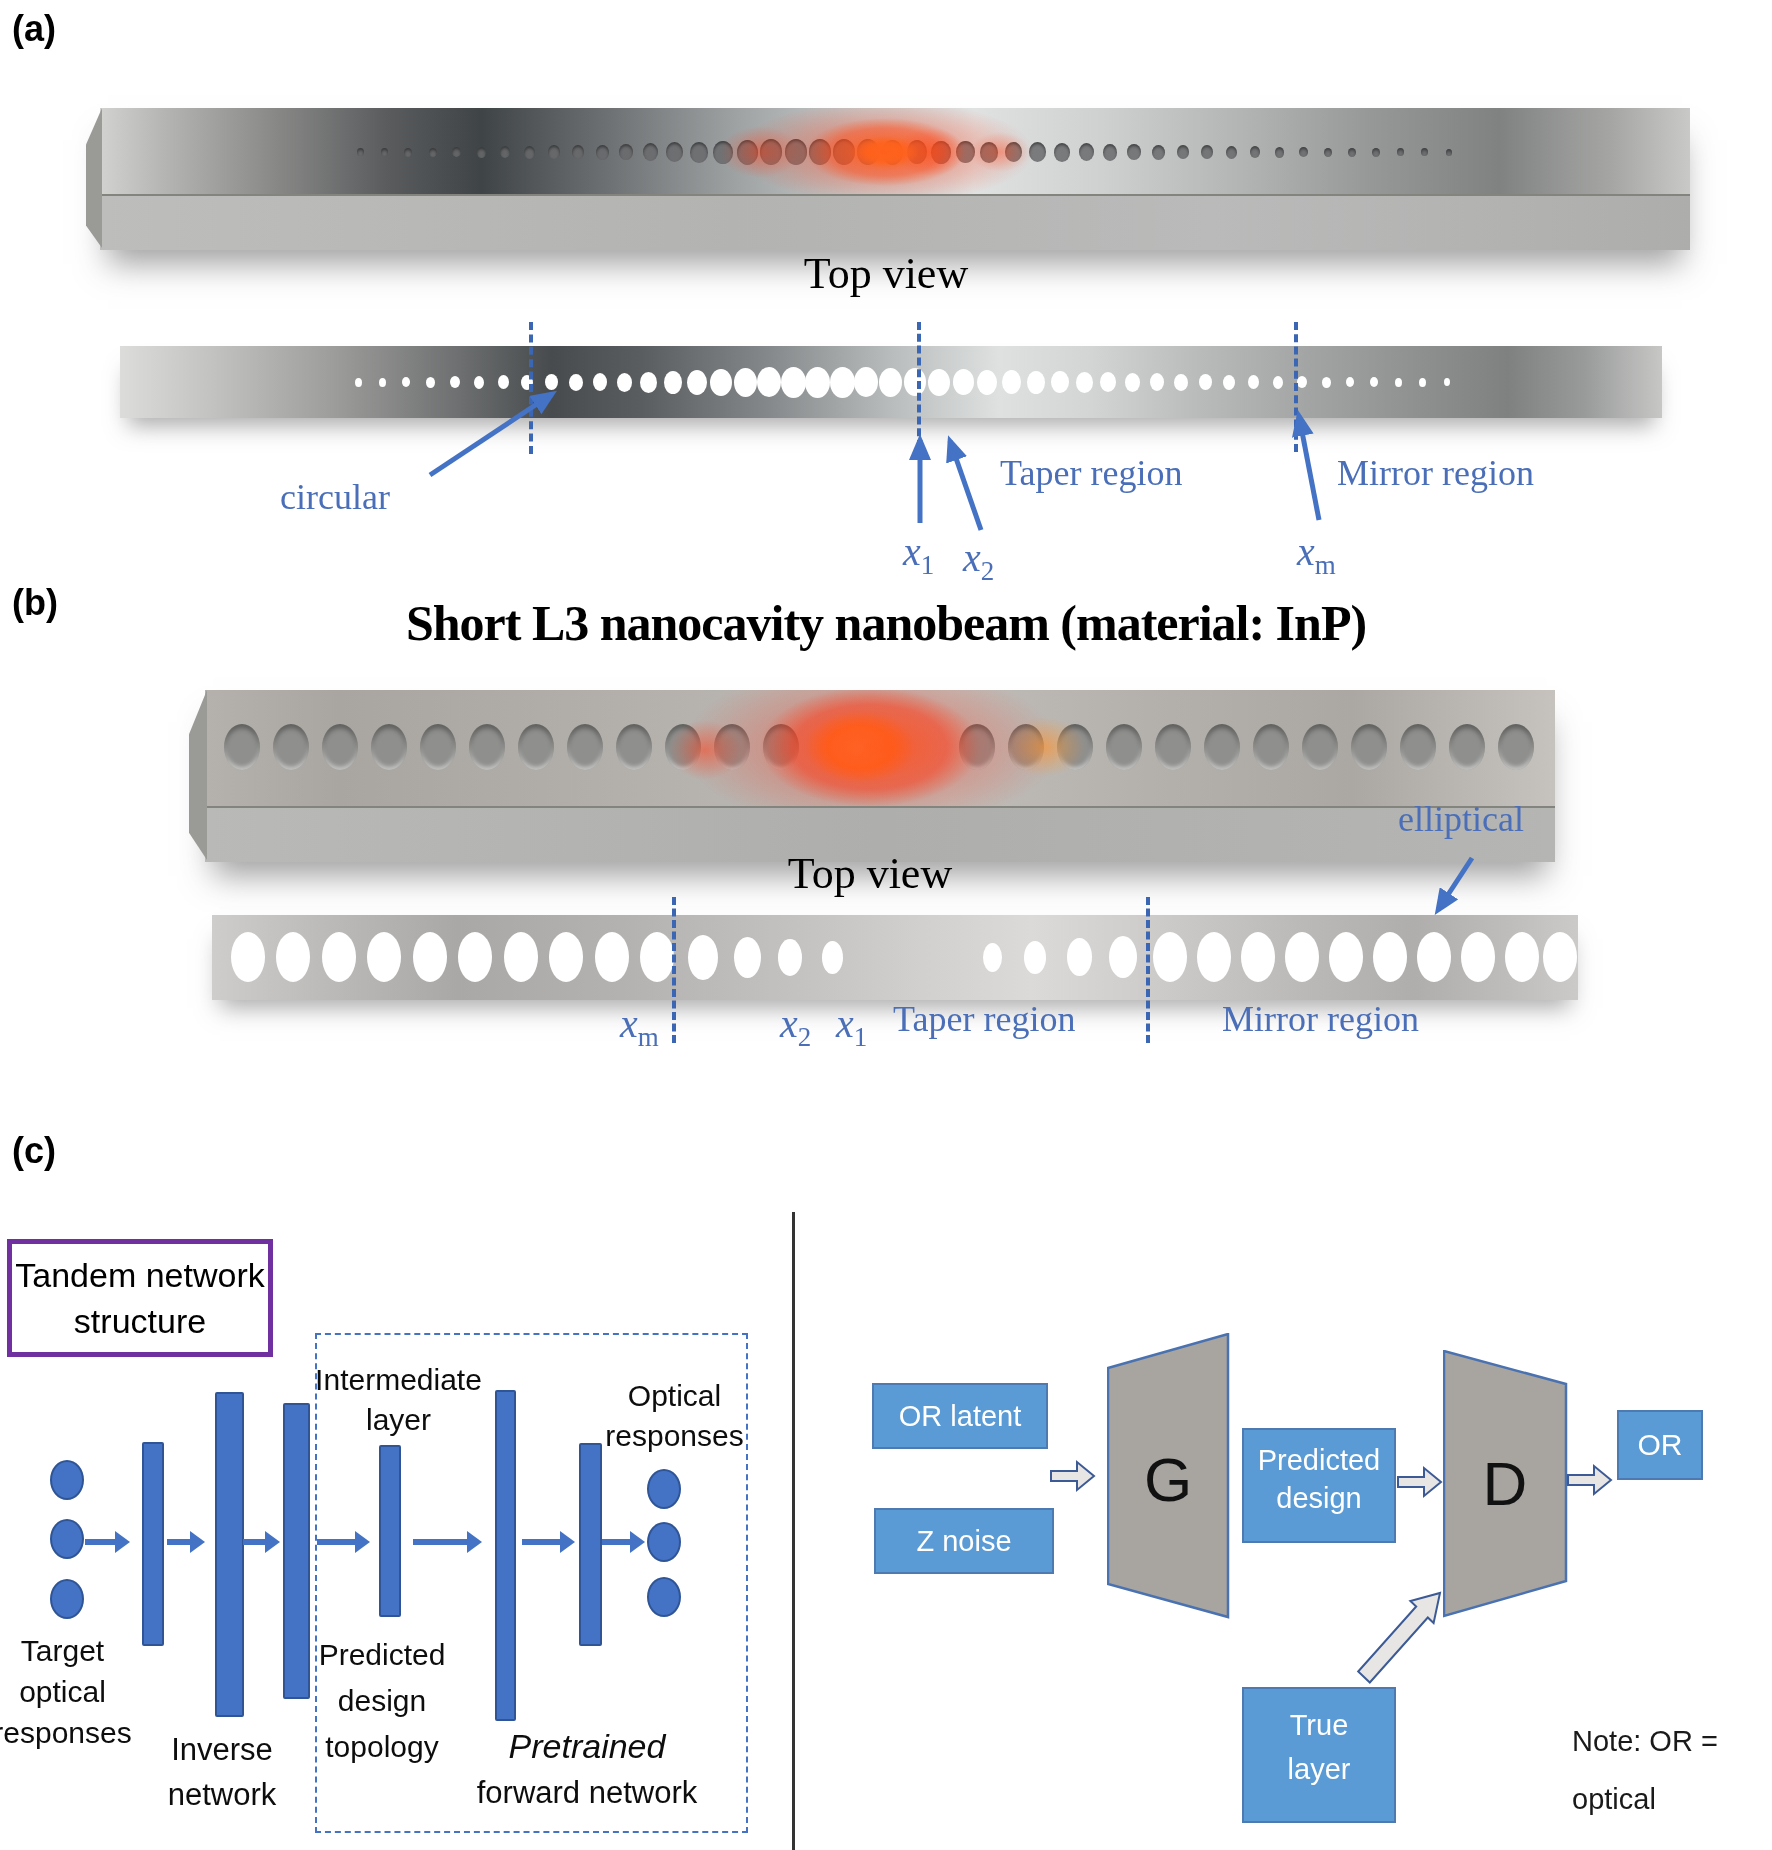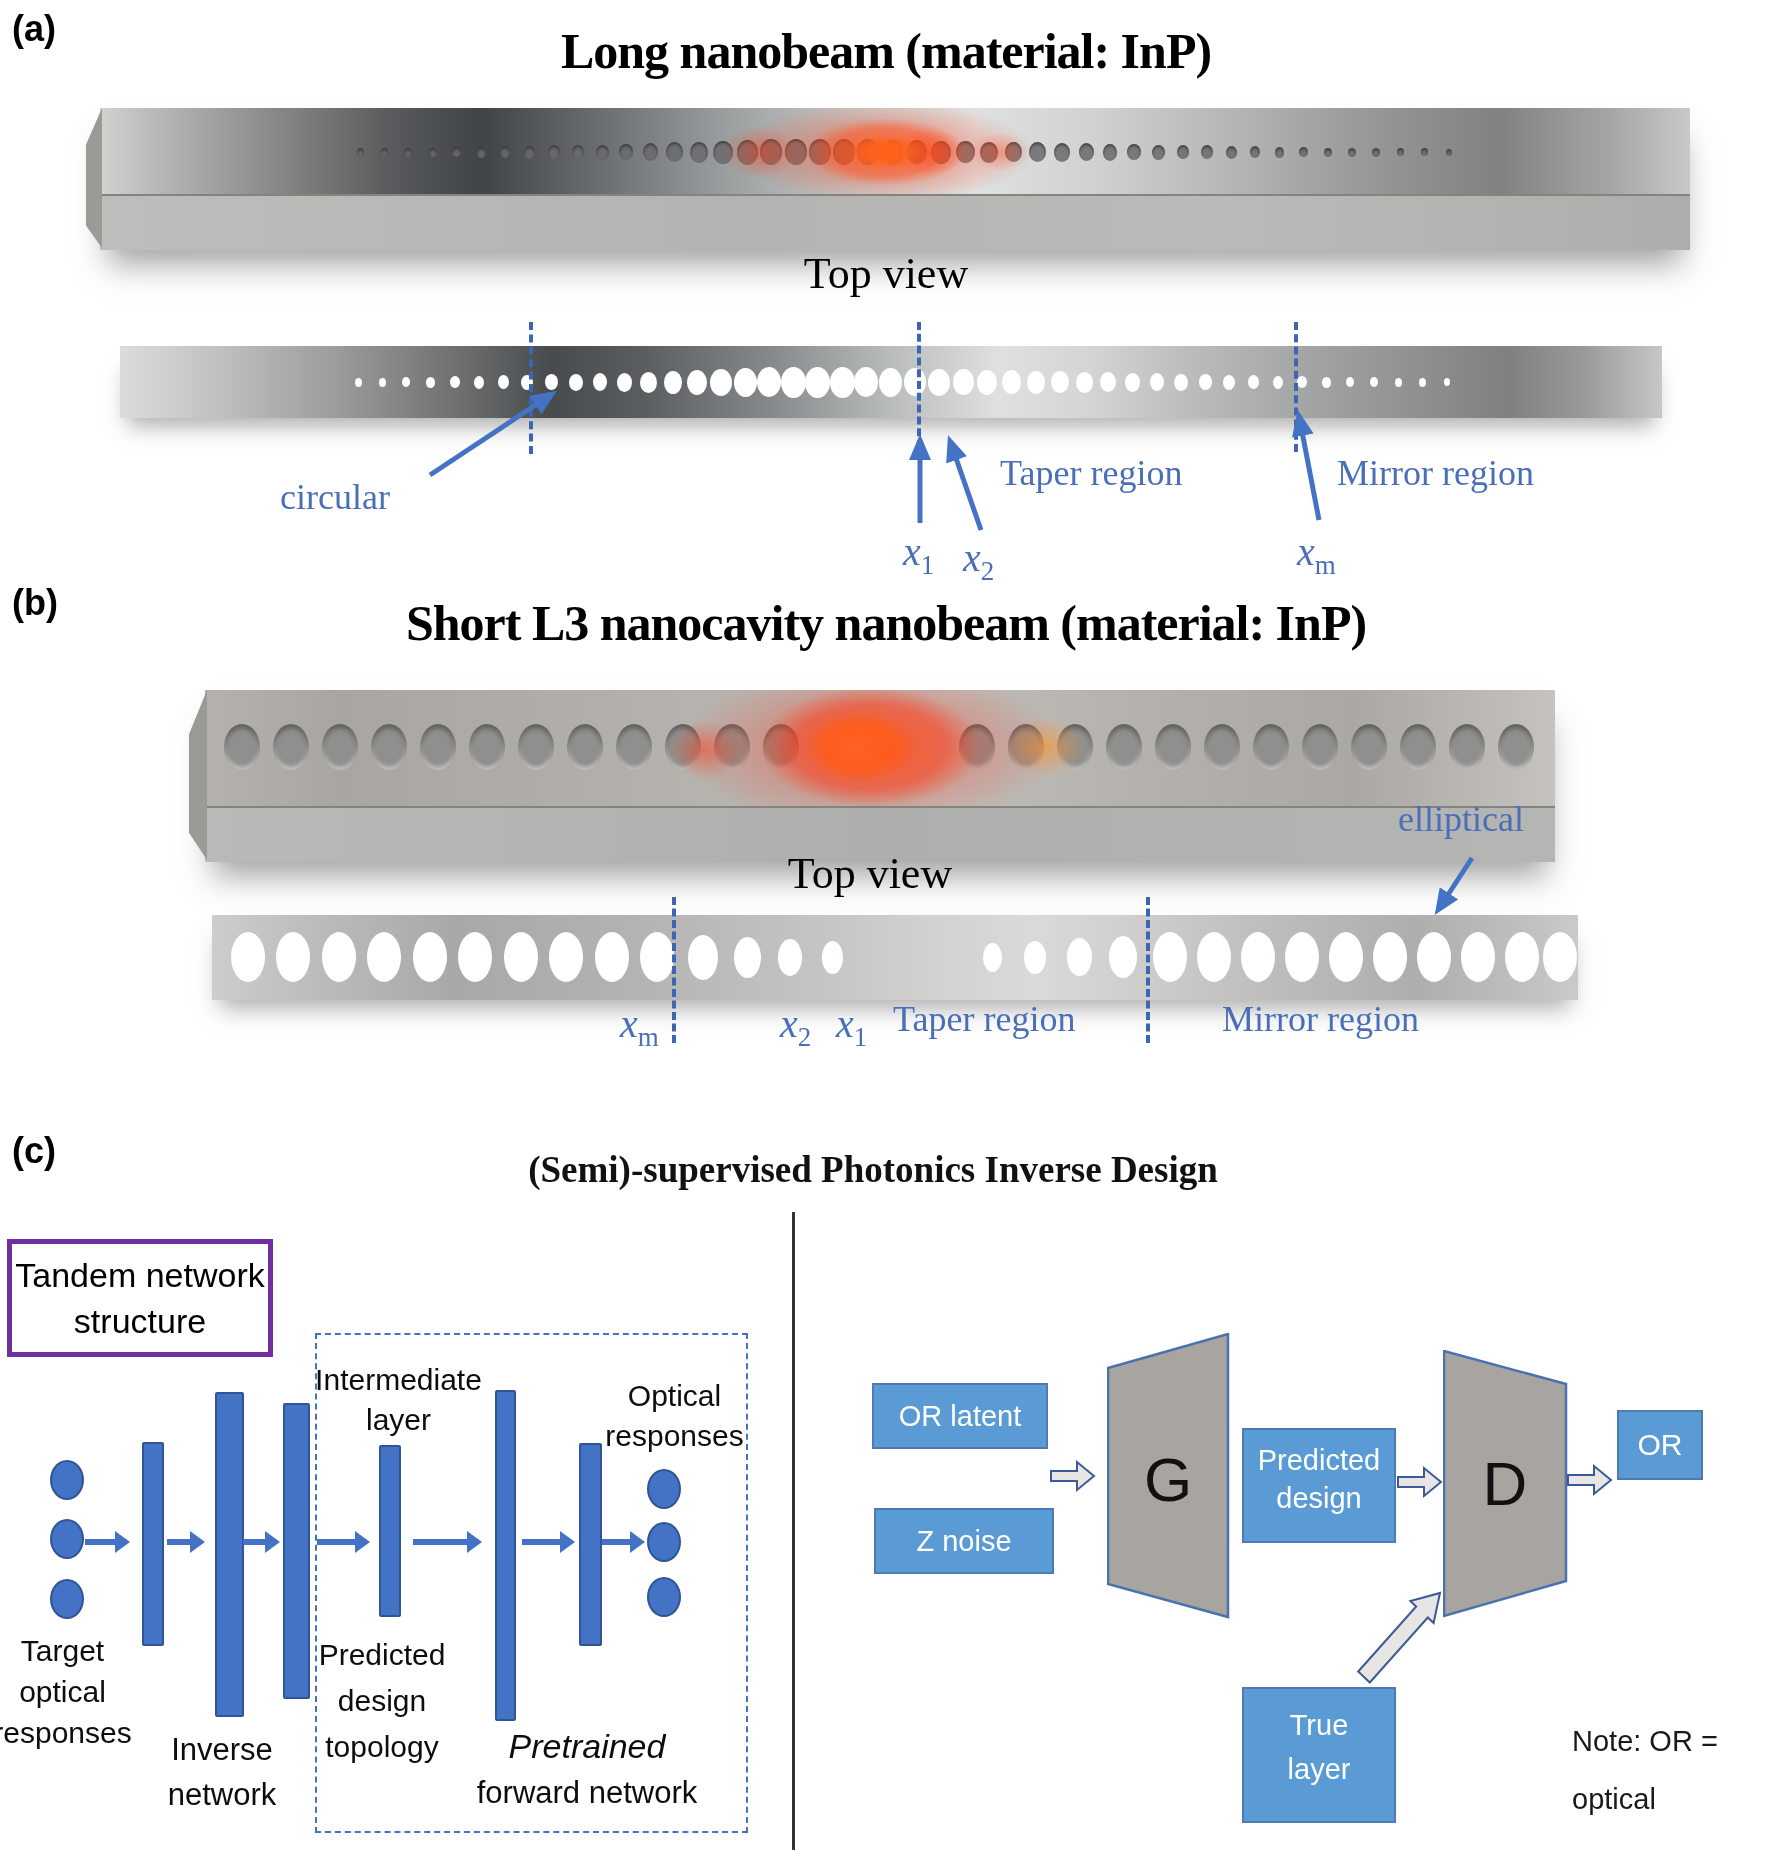--- a/index.html
+++ b/index.html
@@ -44,21 +44,20 @@
   .divider{position:absolute;width:3px;background:#333;}
   .gan-letter{position:absolute;font-size:62px;color:#111;text-align:center;}
   svg{display:block;}
 </style>
 </head>
 <body>
 
 <div class="page" data-name="figure-page">
 
   <div class="abs panel-tag" style="left:12px;top:8px;" data-name="panel-a-tag">(a)</div>
-  <div class="abs serif fig-title center" style="left:0;width:1772px;top:22px;" data-name="panel-a-title">Long nanobeam (material: InP)</div>
 
   <div class="abs beam" style="left:100px;top:108px;width:1590px;height:140px;" data-name="nanobeam-3d-long">
     <div class="face-top" style="top:0;height:86px;background:linear-gradient(90deg,#d2d2d0 0%,#b5b5b3 4%,#8f8f8d 10%,#5a5c5e 18%,#3f4446 24%,#6e7173 32%,#9fa2a3 40%,#c9cccc 48%,#e0e2e2 55%,#cfd1d1 63%,#b2b4b4 72%,#969898 80%,#808282 88%,#a5a6a4 95%,#c9c9c7 100%);" data-name="beam-a-top-face">
       <div class="abs" style="inset:0;" data-name="nanobeam-a-3d-holes">
           <div class="hole" data-name="nanobeam-hole" style="left: 256.5px; top: 40px; width: 7px; height: 8px; background: rgba(104, 106, 108, 0.85);"></div>
           <div class="hole" data-name="nanobeam-hole" style="left: 280.7px; top: 40px; width: 7px; height: 8px; background: rgba(104, 106, 108, 0.85);"></div>
           <div class="hole" data-name="nanobeam-hole" style="left: 304.4px; top: 39.5px; width: 8px; height: 9px; background: rgba(104, 106, 108, 0.85);"></div>
           <div class="hole" data-name="nanobeam-hole" style="left: 328.6px; top: 39.5px; width: 8px; height: 9px; background: rgba(104, 106, 108, 0.85);"></div>
           <div class="hole" data-name="nanobeam-hole" style="left: 352.3px; top: 39px; width: 9px; height: 10px; background: rgba(104, 106, 108, 0.85);"></div>
           <div class="hole" data-name="nanobeam-hole" style="left: 376.5px; top: 38.5px; width: 9px; height: 11px; background: rgba(104, 106, 108, 0.85);"></div>
@@ -281,21 +280,20 @@
   <div class="vdash" style="left:672px;top:897px;height:146px;" data-name="region-divider-b-xm"></div>
   <div class="vdash" style="left:1146px;top:897px;height:146px;" data-name="region-divider-b-mirror"></div>
 
   <div class="abs xlabel" style="left:620px;top:1000px;" data-name="label-b-xm"><em>x</em><sub>m</sub></div>
   <div class="abs xlabel" style="left:780px;top:1000px;" data-name="label-b-x2"><em>x</em><sub>2</sub></div>
   <div class="abs xlabel" style="left:836px;top:1000px;" data-name="label-b-x1"><em>x</em><sub>1</sub></div>
   <div class="abs serif blue-lab" style="left:893px;top:998px;" data-name="label-b-taper-region">Taper region</div>
   <div class="abs serif blue-lab" style="left:1222px;top:998px;" data-name="label-b-mirror-region">Mirror region</div>
 
   <div class="abs panel-tag" style="left:12px;top:1130px;" data-name="panel-c-tag">(c)</div>
-  <div class="abs serif center" style="left:0;width:1746px;top:1148px;font-size:37px;font-weight:bold;" data-name="panel-c-title">(Semi)-supervised Photonics Inverse Design</div>
 
   <div class="divider" style="left:792px;top:1212px;height:638px;" data-name="panel-c-divider"></div>
 
   <div class="purple-box center ml" style="left:7px;top:1239px;width:256px;height:100px;font-size:34px;line-height:46px;padding-top:8px;" data-name="tandem-network-box">Tandem network
 structure</div>
 
   <div class="dash-box" style="left:315px;top:1333px;width:429px;height:496px;" data-name="pretrained-network-dashed-box"></div>
 
   <div class="ndot" style="left:50px;top:1460px;width:30px;height:36px;" data-name="input-node-1"></div>
   <div class="ndot" style="left:50px;top:1519px;width:30px;height:36px;" data-name="input-node-2"></div>

